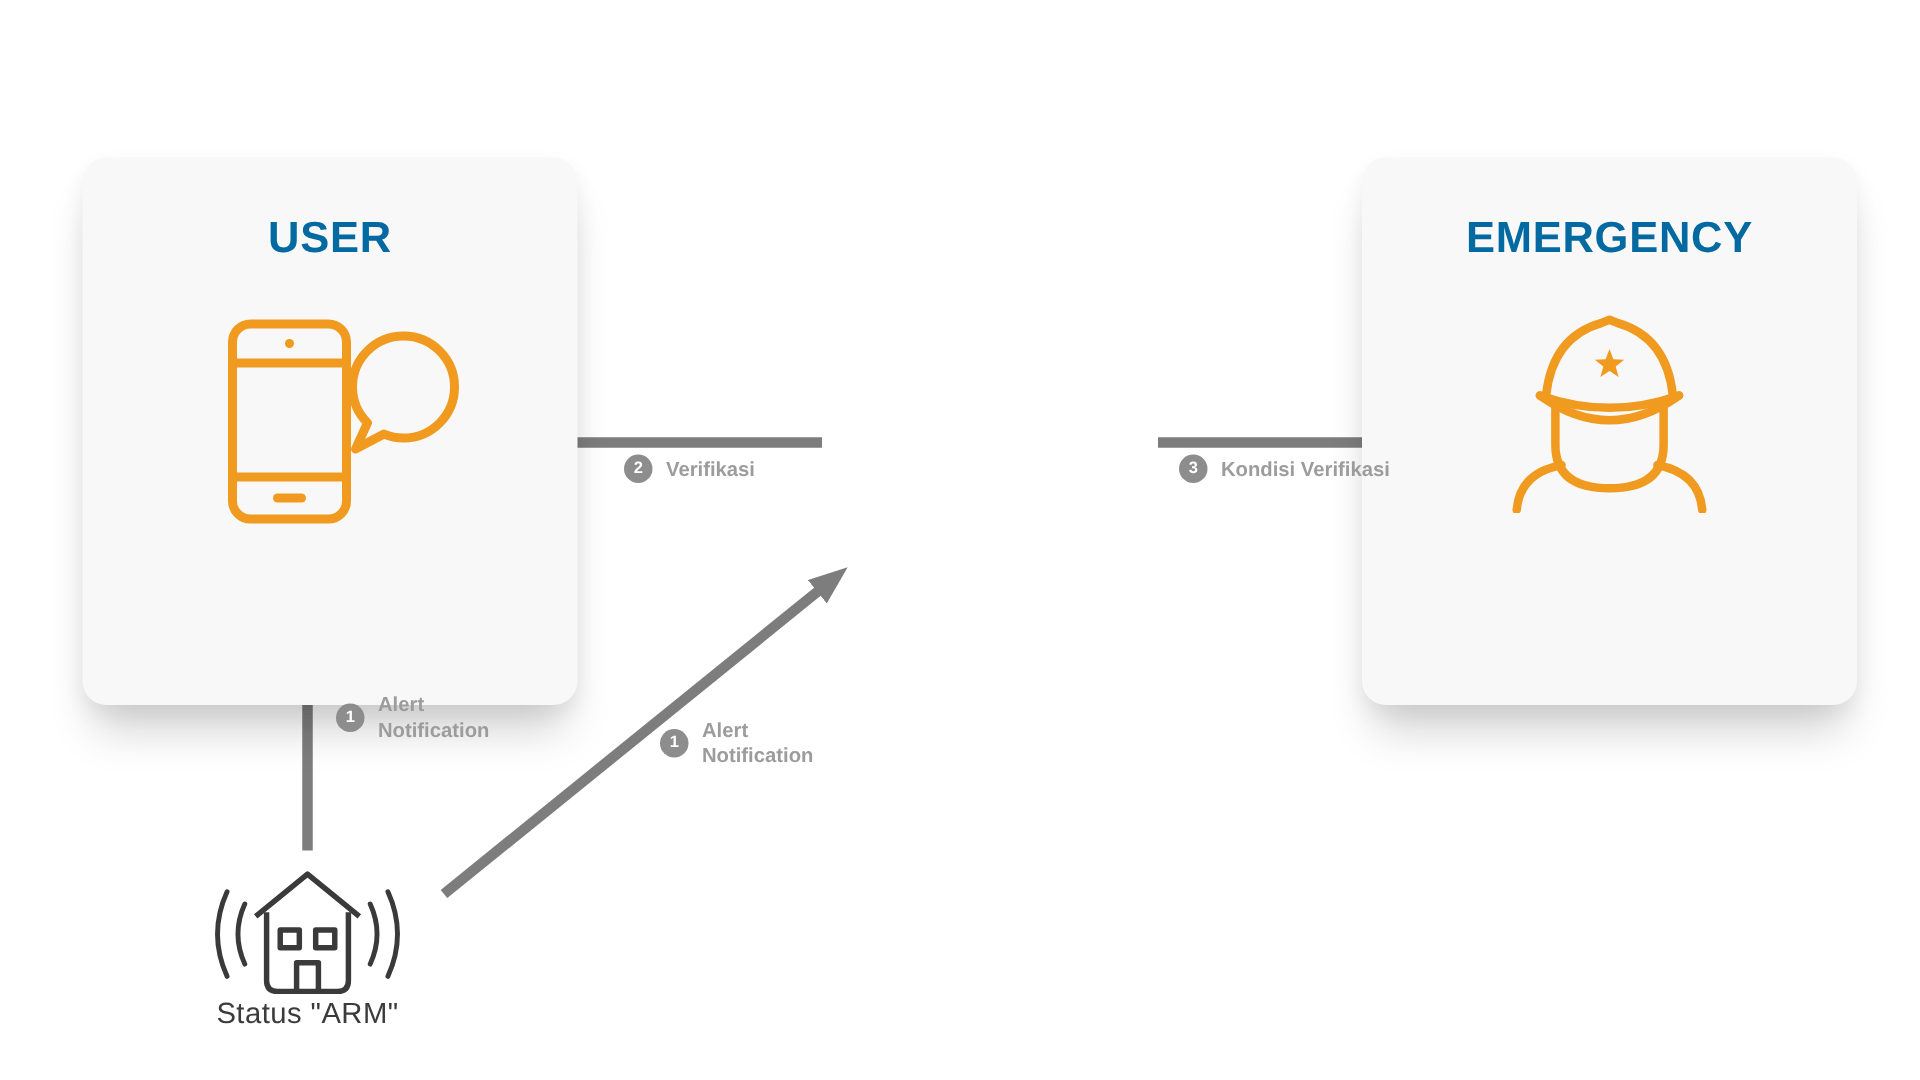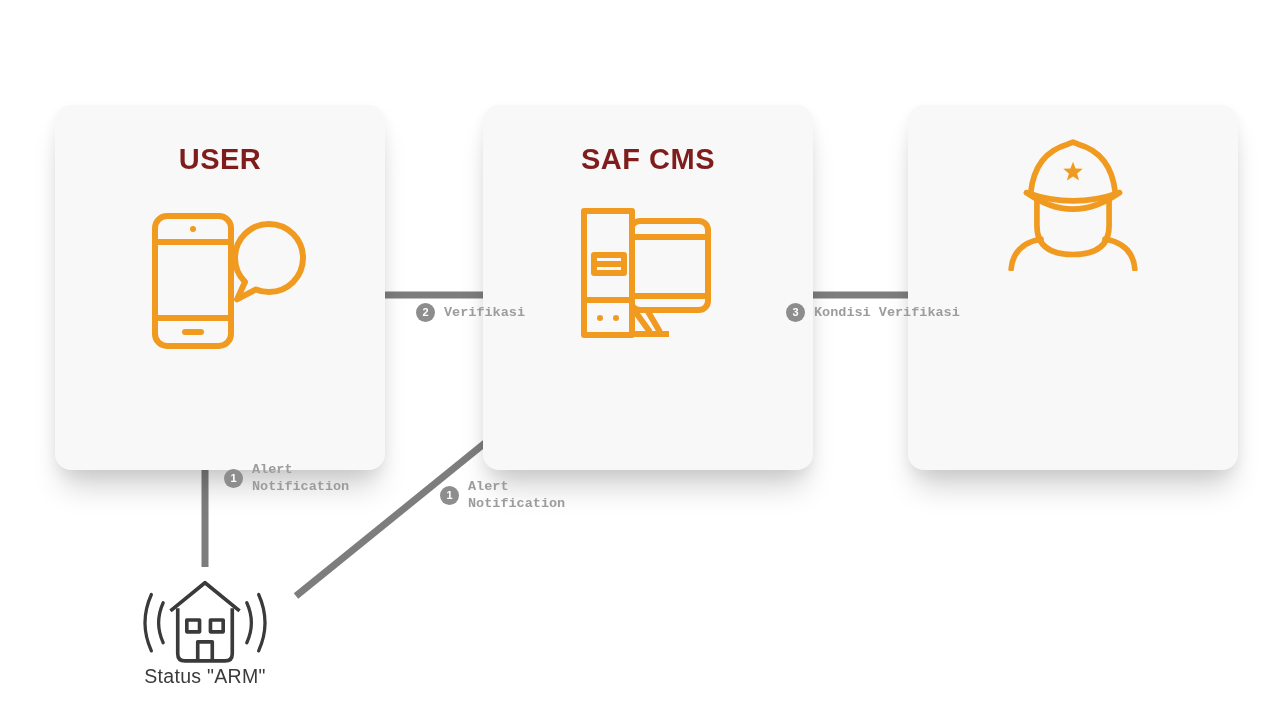--- a/index.html
+++ b/index.html
@@ -10,30 +10,30 @@
   .card{
     position:absolute;top:105px;width:330px;height:365px;
     background:#f8f8f8;border-radius:16px;text-align:center;
     box-shadow:0 24px 30px -8px rgba(0,0,0,0.18), 0 6px 14px rgba(0,0,0,0.06);
   }
   .card-user{left:55px;}
   .card-cms{left:483px;}
   .card-emergency{left:908px;}
   .card h2{
     margin:38px 0 0 0;font-size:29px;font-weight:700;letter-spacing:0.5px;
-    color:#7f1d1d;
+    color:#0369a1;
   }
   .icon-wrap{margin-top:32px;display:flex;justify-content:center;}
   svg.outline{display:block;}
   .arrows{position:absolute;left:0;top:0;pointer-events:none;}
   .flow-label{
     position:absolute;display:flex;align-items:center;gap:9px;
     color:#9c9c9c;font-weight:700;font-size:13.5px;line-height:1.28;
   }
-  .flow-label .txt{white-space:pre-line;font-family:Liberation Mono, monospace;}
+  .flow-label .txt{white-space:pre-line;}
   .badge{
     width:19px;height:19px;border-radius:50%;background:#8d8d8d;color:#ffffff;
     display:flex;align-items:center;justify-content:center;
     font-size:11px;font-weight:700;flex:none;
   }
   .house-block{position:absolute;left:130px;top:570px;width:150px;}
   .house-caption{
     position:absolute;left:115px;top:665px;width:180px;text-align:center;
     font-size:19.5px;color:#3b3b3b;font-weight:400;letter-spacing:0.3px;
   }
@@ -64,42 +64,23 @@
           <rect x="10" y="8" width="76" height="130" rx="12"></rect>
           <line x1="10" y1="34" x2="86" y2="34"></line>
           <line x1="10" y1="110" x2="86" y2="110"></line>
           <line x1="40" y1="124" x2="56" y2="124" stroke-linecap="round"></line>
         </g>
         <circle cx="48" cy="21" r="3" fill="#F09A1F"></circle>
       </svg>
     </div>
   </div>
 
-  <div class="card card-cms">
-    <h2>SAF CMS</h2>
-    <div class="icon-wrap">
-      <svg class="outline" width="134" height="134" viewBox="0 0 134 134">
-        <g fill="none" stroke="#F09A1F" stroke-width="6" stroke-linejoin="round">
-          <rect x="50" y="13" width="77" height="89" rx="9"></rect>
-          <line x1="50" y1="29" x2="127" y2="29"></line>
-          <line x1="50" y1="88" x2="127" y2="88"></line>
-          <path d="M53 102 L69 124 M66 102 L79 124"></path>
-          <line x1="48" y1="126" x2="88" y2="126"></line>
-          <rect x="3" y="3" width="48" height="124" fill="#f8f8f8"></rect>
-          <line x1="3" y1="92" x2="51" y2="92"></line>
-          <rect x="13" y="47" width="30" height="18"></rect>
-          <line x1="13" y1="56" x2="43" y2="56"></line>
-        </g>
-        <circle cx="19" cy="110" r="3" fill="#F09A1F"></circle>
-        <circle cx="35" cy="110" r="3" fill="#F09A1F"></circle>
-      </svg>
-    </div>
-  </div>
 
   <div class="card card-emergency">
+    <h2>EMERGENCY</h2>
     <div class="icon-wrap">
       <svg class="outline" width="134" height="134" viewBox="0 0 130 130">
         <g fill="none" stroke="#F09A1F" stroke-width="5.5" stroke-linecap="round" stroke-linejoin="round">
           <path d="M24 54 Q28 16 60 7 L65 5 L70 7 Q102 16 106 54"></path>
           <path d="M20 54 Q65 70 110 54"></path>
           <path d="M20 54 Q65 86 110 54"></path>
           <path d="M30 62 L30 86 Q30 114 65 114 Q100 114 100 86 L100 62"></path>
           <path d="M5 128 Q7 104 34 99"></path>
           <path d="M125 128 Q123 104 96 99"></path>
         </g>

